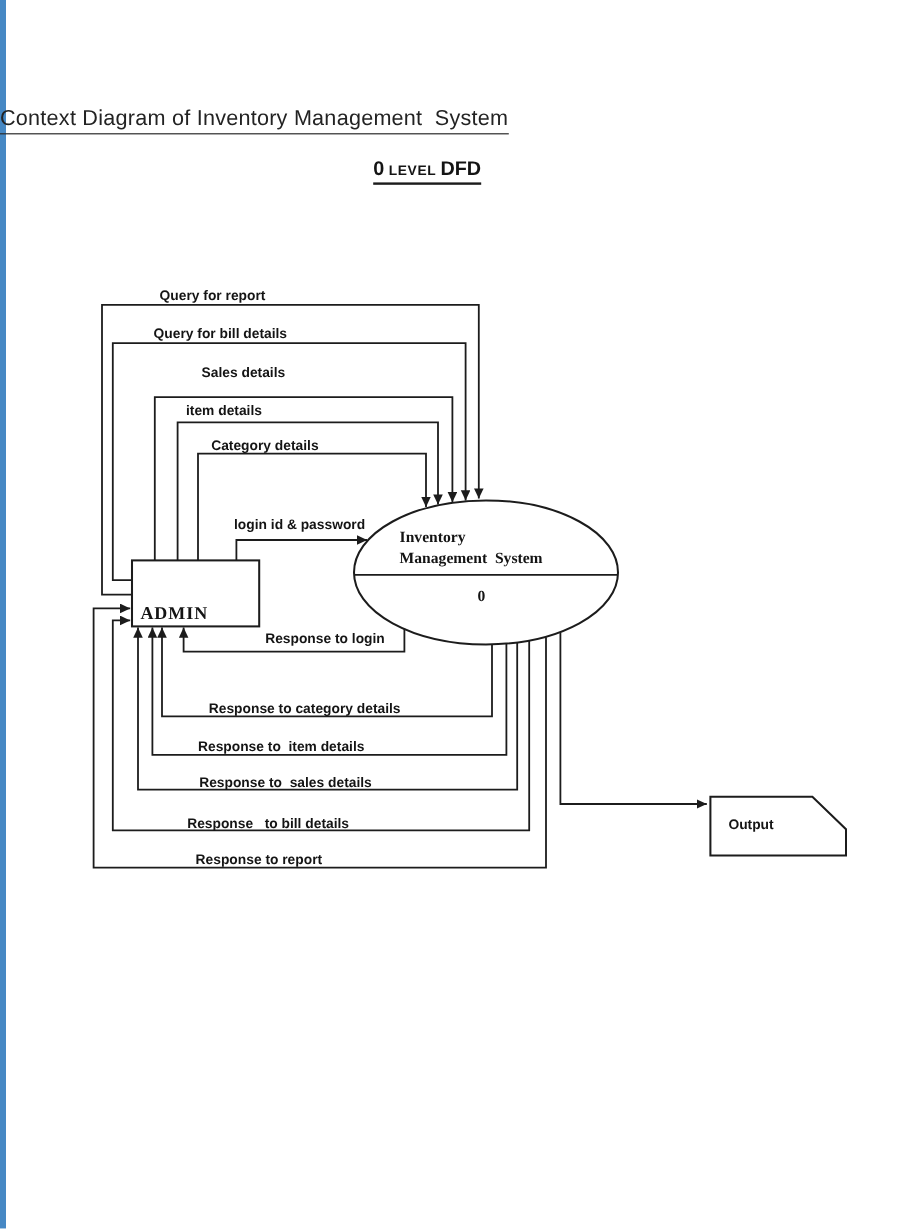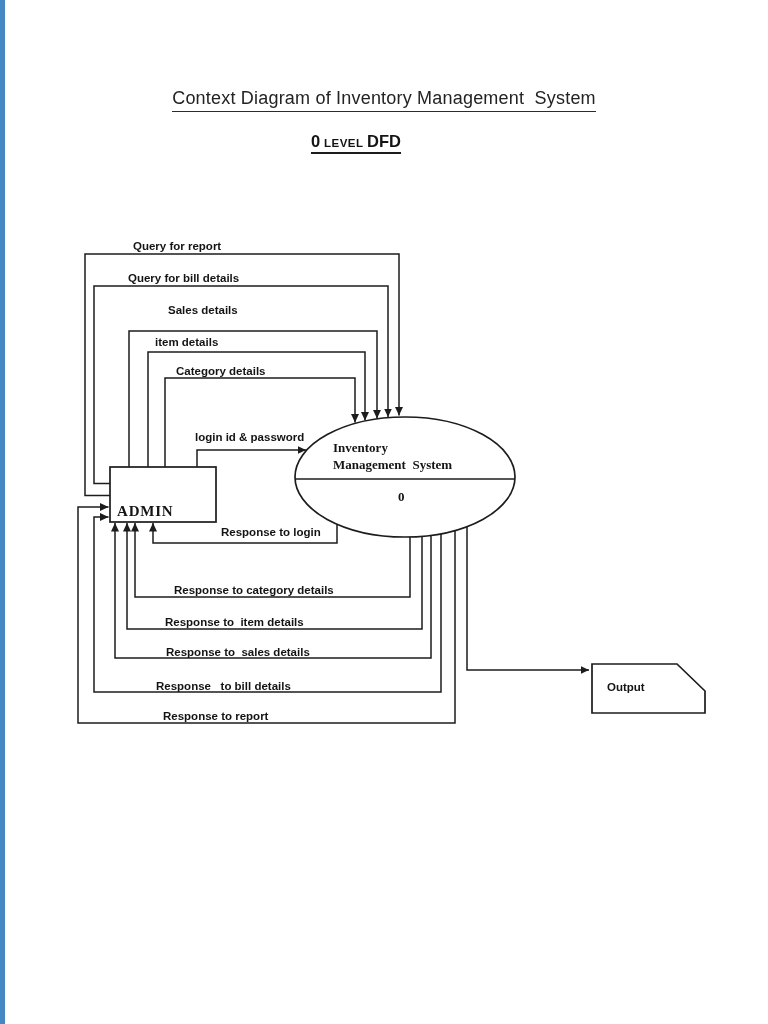--- a/index.html
+++ b/index.html
@@ -4,21 +4,21 @@
 <style>
   html,body { margin:0; padding:0; background:#ffffff; }
   .page {
     position:relative; width:768px; height:1024px; background:#ffffff;
     overflow:hidden; font-family:"Liberation Sans", sans-serif; color:#1c1c1c;
   }
   .edge-strip {
     position:absolute; left:0; top:0; width:5px; height:1024px;
   }
   .title-wrap {
-    position:absolute; top:88px; left:0; width:768px; text-align:center;
+    position:absolute; top:88px; left:0; width:768px; text-align:left;
   }
   .title-text {
     display:inline-block; font-size:18px; font-weight:400; color:#232323;
     border-bottom:1.5px solid #2b2b2b; padding-bottom:2px; white-space:pre;
     letter-spacing:0.2px;
   }
   .subtitle-wrap {
     position:absolute; top:132px; left:0; width:712px; text-align:center;
   }
   .subtitle-text {

